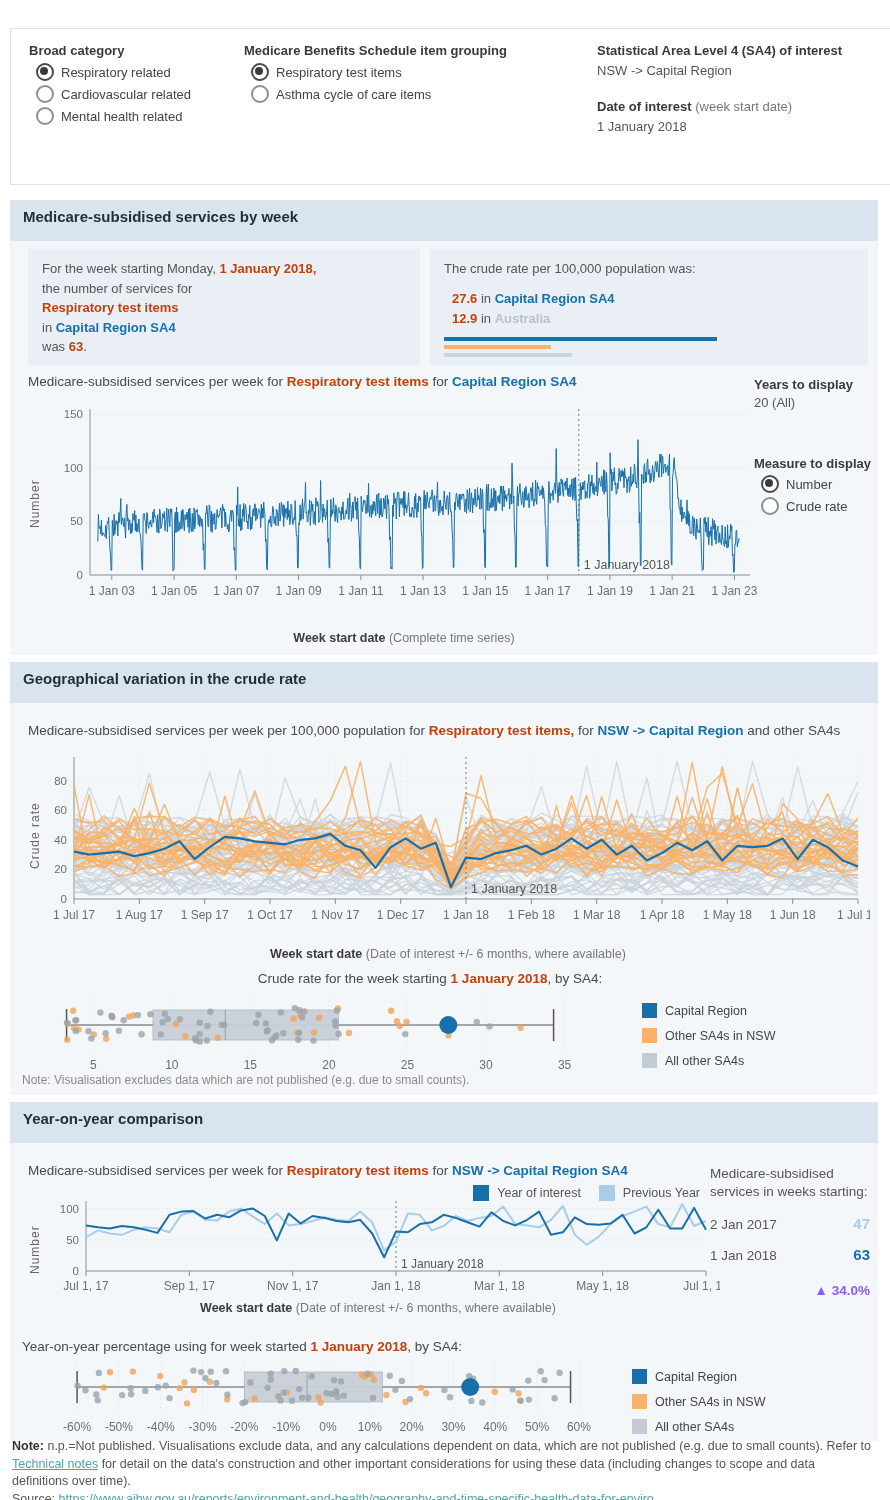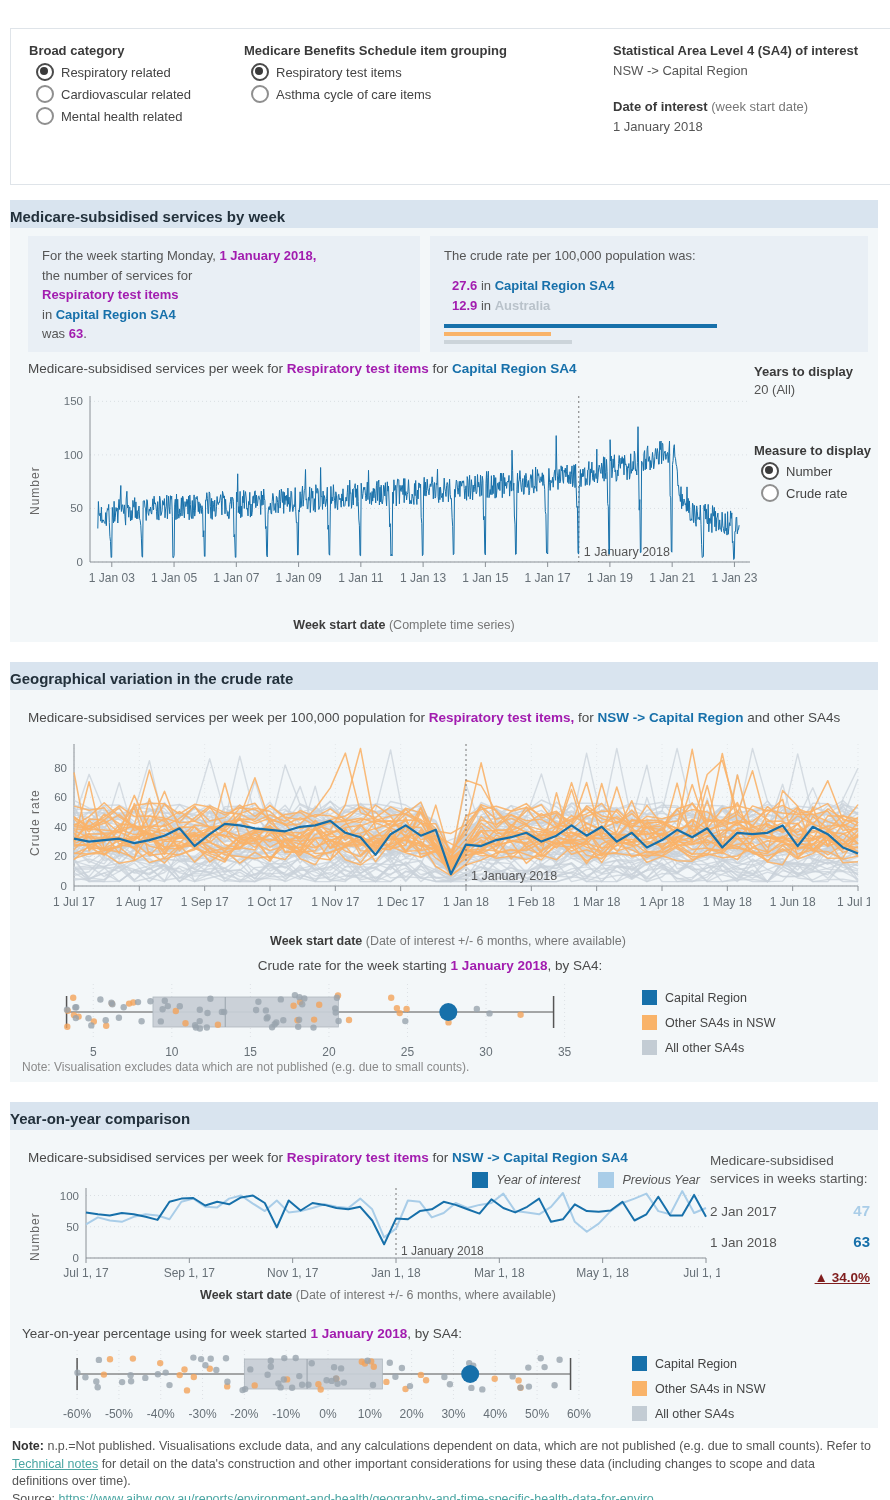--- a/index.html
+++ b/index.html
@@ -10,35 +10,35 @@
   .fgroup{position:absolute;top:14px;font-size:13px;}
   .flabel{font-weight:bold;color:#3a3a3a;margin-bottom:5px;}
   .fsuffix{font-weight:normal;color:#777;}
   .fvalue{color:#555;}
   .radio-row{display:flex;align-items:center;gap:7px;margin:4px 7px;cursor:pointer;color:#444;}
   .radio{width:14px;height:14px;border:2px solid #8f8f8f;border-radius:50%;display:inline-block;position:relative;flex:none;background:#fff;}
   .radio.sel{border-color:#4a4a4a;}
   .radio.sel::after{content:"";position:absolute;left:2px;top:2px;width:8px;height:8px;border-radius:50%;background:#3a3a3a;}
   
   .section{position:absolute;left:10px;width:868px;}
-  .sec-h{background:#d9e4ef;height:28px;line-height:33px;font-size:15px;font-weight:bold;color:#22303b;}
+  .sec-h{background:#d9e4ef;height:41px;line-height:33px;padding-left:13px;font-size:15px;font-weight:bold;color:#22303b;}
   .sec-b{position:relative;background:#f3f7f9;}
   .infobox{position:absolute;background:#e9eff5;font-size:13px;line-height:19.5px;color:#555;padding:10px 14px;box-sizing:border-box;}
-  .b{font-weight:bold;color:#a21caf;}
+  .b{font-weight:bold;color:#c2410c;}
   .blue{color:#1770aa;font-weight:bold;}
   .chart-title{position:absolute;font-size:13.5px;color:#4a4a4a;}
   .vlab{position:absolute;writing-mode:vertical-lr;transform:rotate(180deg);font-size:12px;color:#666;letter-spacing:1px;text-align:center;}
   .xlabel{position:absolute;text-align:center;font-size:12.5px;color:#777;}
   .xlabel .b{color:#3c3c3c;}
   .sidepanel{position:absolute;font-size:13px;}
   .sidepanel .flabel{margin-bottom:3px;}
   .legend{position:absolute;display:flex;flex-direction:column;gap:10px;}
   .litem{display:flex;align-items:center;gap:8px;font-size:12.5px;color:#444;}
   .sw{width:15px;height:15px;flex:none;}
-  .legend-row{position:absolute;display:flex;gap:18px;justify-content:flex-end;font-style:italic;}
+  .legend-row{position:absolute;display:flex;gap:18px;justify-content:flex-end;}
   .legend-row .litem{font-size:12.5px;color:#555;}
   .crude-rows{margin-top:10px;}
   .crude-row{margin:1px 0;}
   .bars{margin-top:8px;}
   .bar{height:4px;margin:4px 0;}
   .note{position:absolute;font-size:12px;color:#8a8a8a;}
   .rp-head{font-size:13.5px;color:#555;line-height:18px;}
   .rp-row{display:flex;justify-content:space-between;align-items:baseline;margin-top:14px;font-size:13.5px;color:#555;}
   .rp-val{font-size:15px;font-weight:bold;}
   .rp-change{text-align:right;margin-top:20px;font-size:13.5px;font-weight:bold;}
@@ -72,21 +72,21 @@
       <div class="flabel">Medicare Benefits Schedule item grouping</div>
       <div class="radio-row">
         <span class="radio sel"></span>
         <span>Respiratory test items</span>
         </div>
       <div class="radio-row">
         <span class="radio"></span>
         <span>Asthma cycle of care items</span>
         </div>
     </div>
-    <div class="fgroup" style="left:602px">
+    <div class="fgroup" style="left:586px">
       <div class="flabel">Statistical Area Level 4 (SA4) of interest</div>
       <div class="fvalue">NSW -&gt; Capital Region</div>
       <div class="flabel" style="margin-top:21px">
         <span>Date of interest</span>
         <span class="fsuffix">(week start date)</span></div>
       <div class="fvalue">1 January 2018</div>
     </div>
   </div>
 
   <div class="section" style="top:200px">
@@ -495,21 +495,21 @@
       <div class="sidepanel" style="left:700px;top:22px;width:160px">
         <div class="rp-head">Medicare-subsidised services in weeks starting:</div>
         <div class="rp-row">
             <span>2 Jan 2017</span>
             <span class="rp-val" style="color: rgb(169, 205, 232);">47</span>
           </div>
         <div class="rp-row">
             <span>1 Jan 2018</span>
             <span class="rp-val" style="color: rgb(23, 112, 170);">63</span>
           </div>
-        <div class="rp-change" style="color: #7f1d1d; text-decoration: underline;">▲ 34.0%</div>
+        <div class="rp-change" style="color: #8b5cf6;">▲ 34.0%</div>
       </div>
       <div class="chart-title" style="left:12px;top:196px">
         <span>Year-on-year percentage using for week started </span><span class="b">1 January 2018</span><span>, by SA4:</span>
       </div>
       <svg id="box-yoy" width="608" height="80" style="position:absolute;left:8px;top:216px">
           <line x1="59.09090909090909" x2="59.09090909090909" y1="4" y2="56" stroke="#dde1e5" stroke-dasharray="1,3"></line>
           <text x="59.09090909090909" y="72" text-anchor="middle" font-size="12" fill="#677077">-60%</text>
           <line x1="100.9090909090909" x2="100.9090909090909" y1="4" y2="56" stroke="#dde1e5" stroke-dasharray="1,3"></line>
           <text x="100.9090909090909" y="72" text-anchor="middle" font-size="12" fill="#677077">-50%</text>
           <line x1="142.72727272727272" x2="142.72727272727272" y1="4" y2="56" stroke="#dde1e5" stroke-dasharray="1,3"></line>

